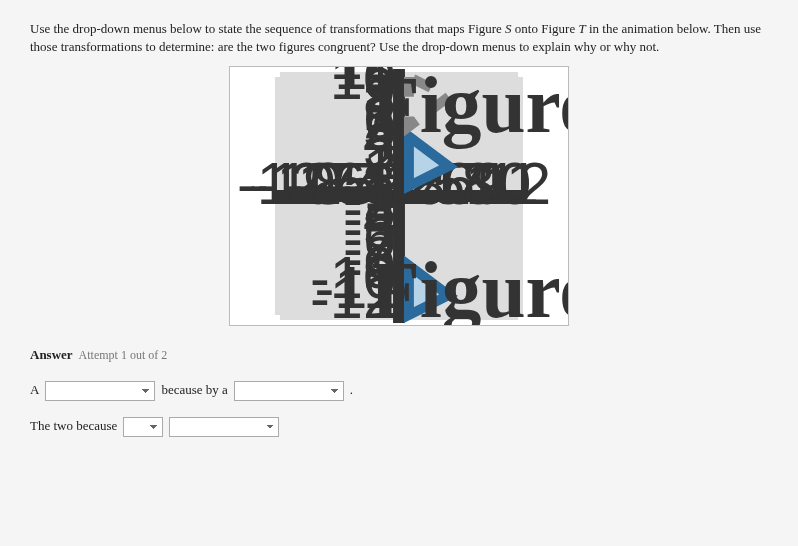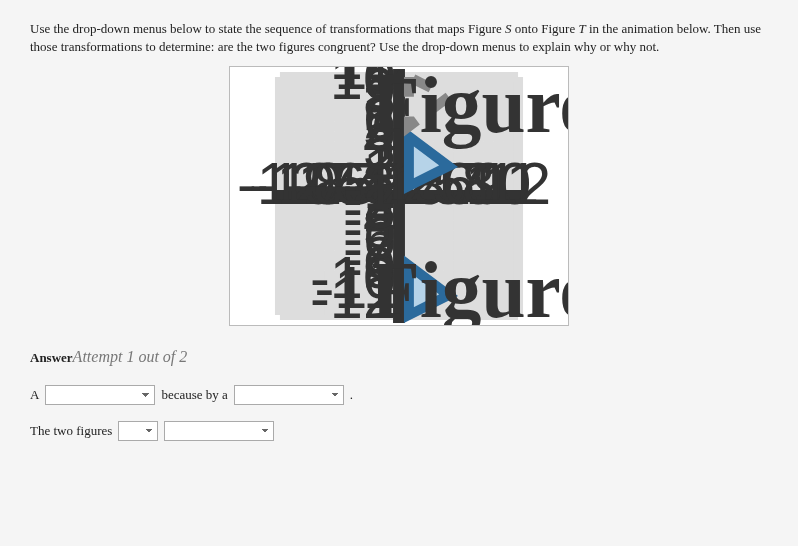--- a/index.html
+++ b/index.html
@@ -31,24 +31,25 @@
     border: 1px solid #bbb;
     box-sizing: border-box;
   }
   .grid line { stroke: #ddd; stroke-width: 1; }
   .axis line { stroke: #333; stroke-width: 1.2; }
   .axis text { font-size: 6px; fill: #333; font-family: sans-serif; }
   .figlabel { font-size: 8px; font-weight: bold; fill: #333; font-family: Georgia, serif; }
   .answer-line {
     display: flex;
     align-items: baseline;
+    gap: 6px;
     margin-top: 20px;
   }
   .answer-label { font-weight: bold; }
-  .attempt { font-size: 16px; color: #777; font-style: italic; }
+  .attempt { font-size: 12px; color: #777; }
   .row {
     display: flex;
     align-items: center;
     gap: 6px;
     margin-top: 16px;
     font-size: 13px;
   }
   select.dd {
     border: 1px solid #aaa;
     background: #fff;
@@ -209,16 +210,16 @@
 
 <div class="row">
   <span>A</span>
   <select class="dd med" value=""><option></option></select>
   <span>because by a</span>
   <select class="dd med" value=""><option></option></select>
   <span>.</span>
 </div>
 
 <div class="row">
-  <span>The two figures</span>
+  <span>The two because</span>
   <select class="dd small" value=""><option></option></select>
   <select class="dd med" value=""><option></option></select>
 </div>
 
 </body></html>

